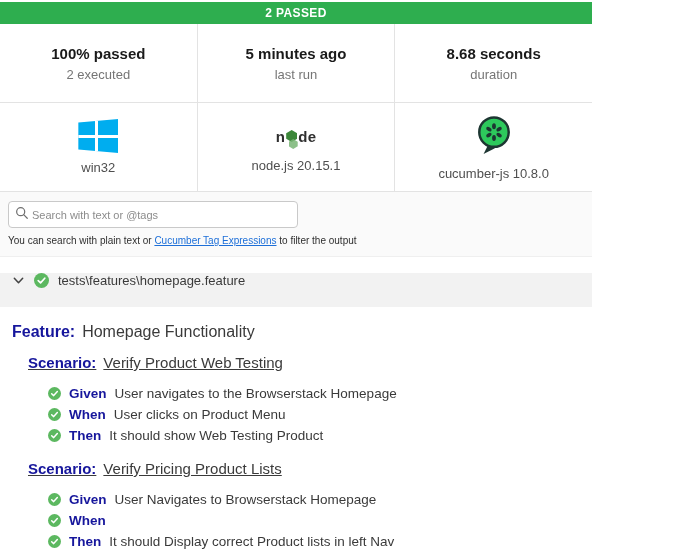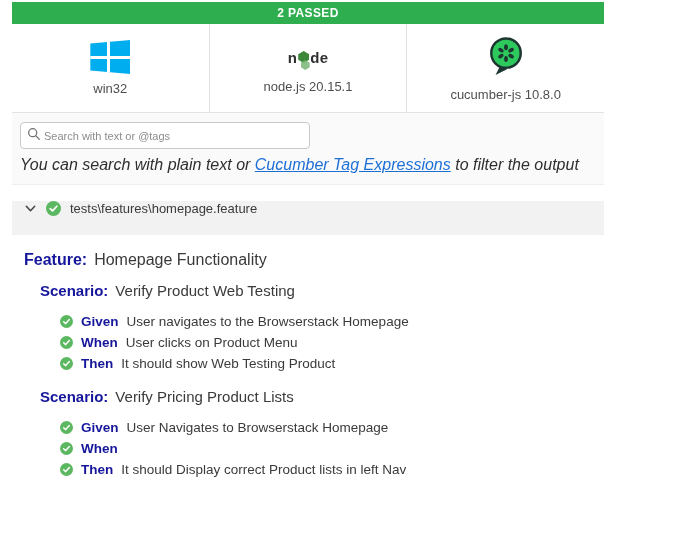--- a/index.html
+++ b/index.html
@@ -11,21 +11,21 @@
     --cucumber-green:#2dc95c;
     --cucumber-dark:#1d3632;
     --link-blue:#1d6fd8;
     --text-dark:#3a3a3a;
     --text-muted:#757575;
     --border-gray:#e3e3e3;
   }
   *{margin:0;padding:0;box-sizing:border-box;}
   html,body{background:#fff;}
   body{font-family:"Liberation Sans","DejaVu Sans",sans-serif;}
-  .page{width:592px;height:558px;background:#fff;overflow:hidden;position:relative;margin-left:12px;}
+  .page{width:592px;height:558px;background:#fff;overflow:hidden;position:relative;}
 
   
   .passed-bar{margin-top:2px;height:22px;background:var(--passed-green);color:#fff;
     display:flex;align-items:center;justify-content:center;font-size:12px;font-weight:600;letter-spacing:.4px;}
 
   
   .stats-row{display:flex;height:79px;border-bottom:1px solid var(--border-gray);}
   .cell{flex:1;display:flex;flex-direction:column;align-items:center;justify-content:center;}
   .cell + .cell{border-left:1px solid var(--border-gray);}
   .stat-value{font-size:15px;font-weight:700;color:#1a1a1a;}
@@ -47,50 +47,64 @@
   .node-js-hex{position:absolute;left:13px;top:18px;width:9px;height:10px;background:#79b576;opacity:.85;
     clip-path:polygon(50% 0,100% 27%,100% 73%,50% 100%,0 73%,0 27%);}
 
   
   .search-section{background:#fafafa;border-bottom:1px solid #efefef;padding:9px 8px 10px 8px;}
   .search-box{width:290px;height:27px;background:#fff;border:1px solid #c9c9c9;border-radius:4px;
     display:flex;align-items:center;padding:0 6px;}
   .search-box input{border:none;outline:none;background:transparent;flex:1;font-size:11px;color:#333;
     font-family:"Liberation Sans","DejaVu Sans",sans-serif;margin-left:3px;}
   .search-box input::placeholder{color:#8c8c8c;}
-  .search-help{margin-top:7px;font-size:16px;color:#2f2f2f;font-style:italic;}
+  .search-help{margin-top:7px;font-size:10px;color:#2f2f2f;}
   .search-help a{color:var(--link-blue);text-decoration:underline;cursor:pointer;}
 
   
   .feature-bar{margin-top:16px;height:34px;background:#f2f2f2;display:flex;
     padding-left:12px;gap:9px;cursor:pointer;}
   .feature-bar .path{font-size:13px;color:var(--text-dark);}
 
   .check{display:inline-flex;flex:none;}
 
   
   .content{padding:16px 12px 0 12px;}
   .feature-title{font-size:16px;color:var(--text-dark);}
   .kw{color:var(--keyword-navy);font-weight:700;}
   .feature-title .kw{margin-right:7px;}
-  .scenario{margin-left:16px;margin-top:13px;font-size:15px;color:var(--text-dark);}
+  .scenario{margin-left:16px;margin-top:13px;font-size:15px;color:var(--text-dark);text-decoration:underline;}
   .scenario .kw{margin-right:7px;}
   .steps{margin-left:36px;margin-top:15px;text-align:right;}
   .step{display:flex;align-items:center;gap:8px;margin-bottom:6px;font-size:13.5px;color:var(--text-dark);}
   .scenario-block-2{margin-top:17px;}
 </style>
 </head>
 <body>
 
 <div class="page">
 
   <div class="passed-bar">
     <span>2 PASSED</span>
   </div>
 
+  <div class="stats-row">
+    <div class="cell">
+      <div class="stat-value">100% passed</div>
+      <div class="stat-label">2 executed</div>
+    </div>
+    <div class="cell">
+      <div class="stat-value">5 minutes ago</div>
+      <div class="stat-label">last run</div>
+    </div>
+    <div class="cell">
+      <div class="stat-value">8.68 seconds</div>
+      <div class="stat-label">duration</div>
+    </div>
+  </div>
 
   <div class="env-row">
     <div class="cell">
       <div class="win-logo"></div>
       <div class="env-label">win32</div>
     </div>
     <div class="cell">
       <div class="node-logo">
         <span>n</span>
           <span class="node-hex"></span>

